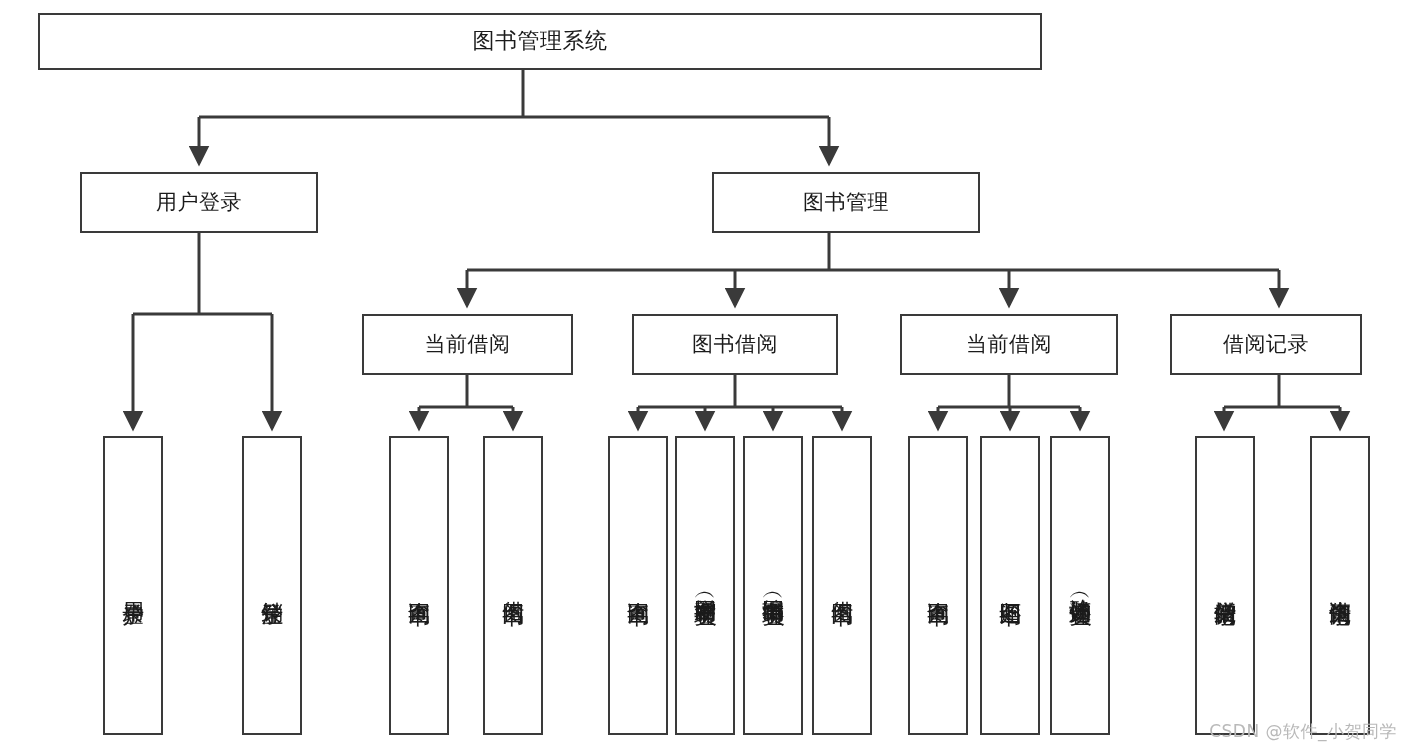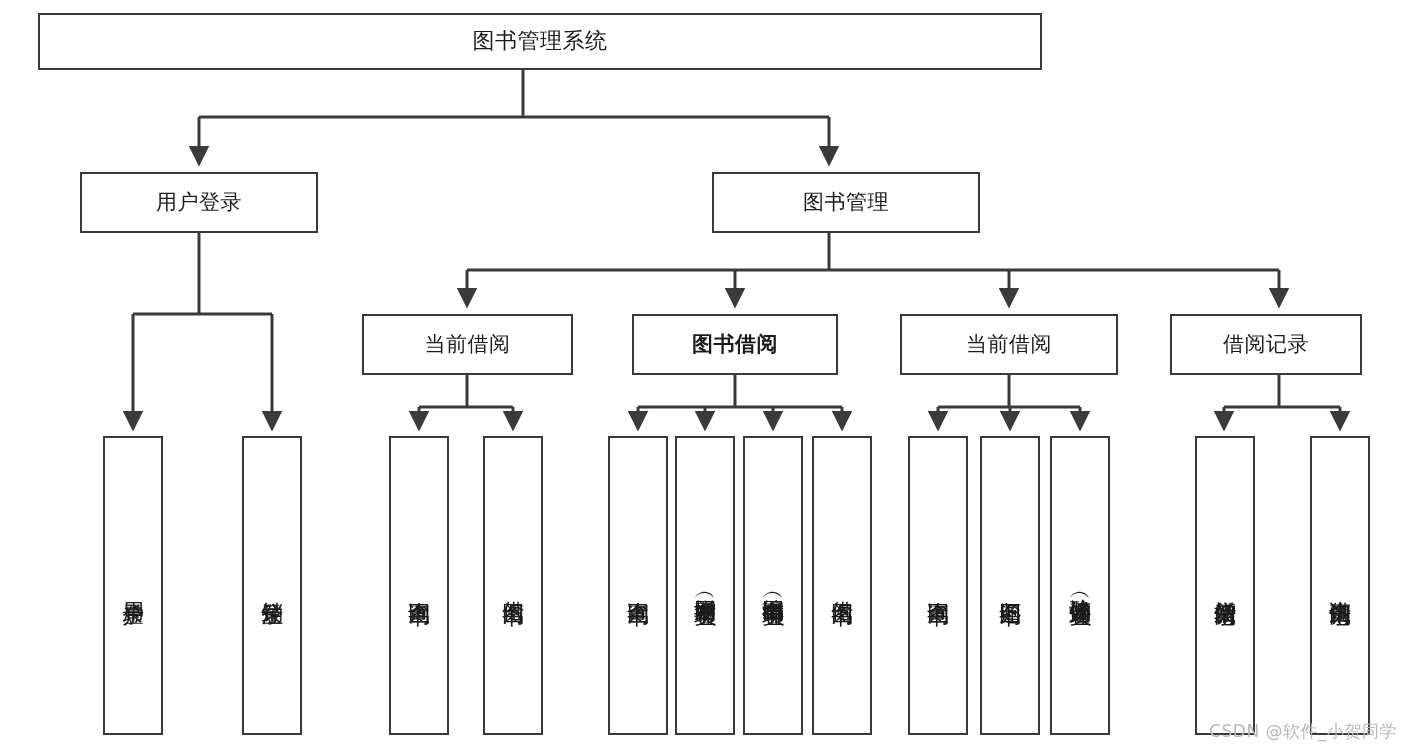--- a/index.html
+++ b/index.html
@@ -135,21 +135,21 @@
   <div class="node node-h" style="left:80px; top:172px; width:238px; height:61px;">
     <span>用户登录</span>
   </div>
   <div class="node node-h" style="left:712px; top:172px; width:268px; height:61px;">
     <span>图书管理</span>
   </div>
 
   <div class="node node-h" style="left:362px; top:314px; width:211px; height:61px;">
     <span>当前借阅</span>
   </div>
-  <div class="node node-h" style="left:632px; top:314px; width:206px; height:61px;font-weight:bold;">
+  <div class="node node-h" style="left:632px; top:314px; width:206px; height:61px;">
     <span>图书借阅</span>
   </div>
   <div class="node node-h" style="left:900px; top:314px; width:218px; height:61px;">
     <span>当前借阅</span>
   </div>
   <div class="node node-h" style="left:1170px; top:314px; width:192px; height:61px;">
     <span>借阅记录</span>
   </div>
 
   <div class="node node-v" style="left:103px; top:436px; width:60px; height:299px;">

